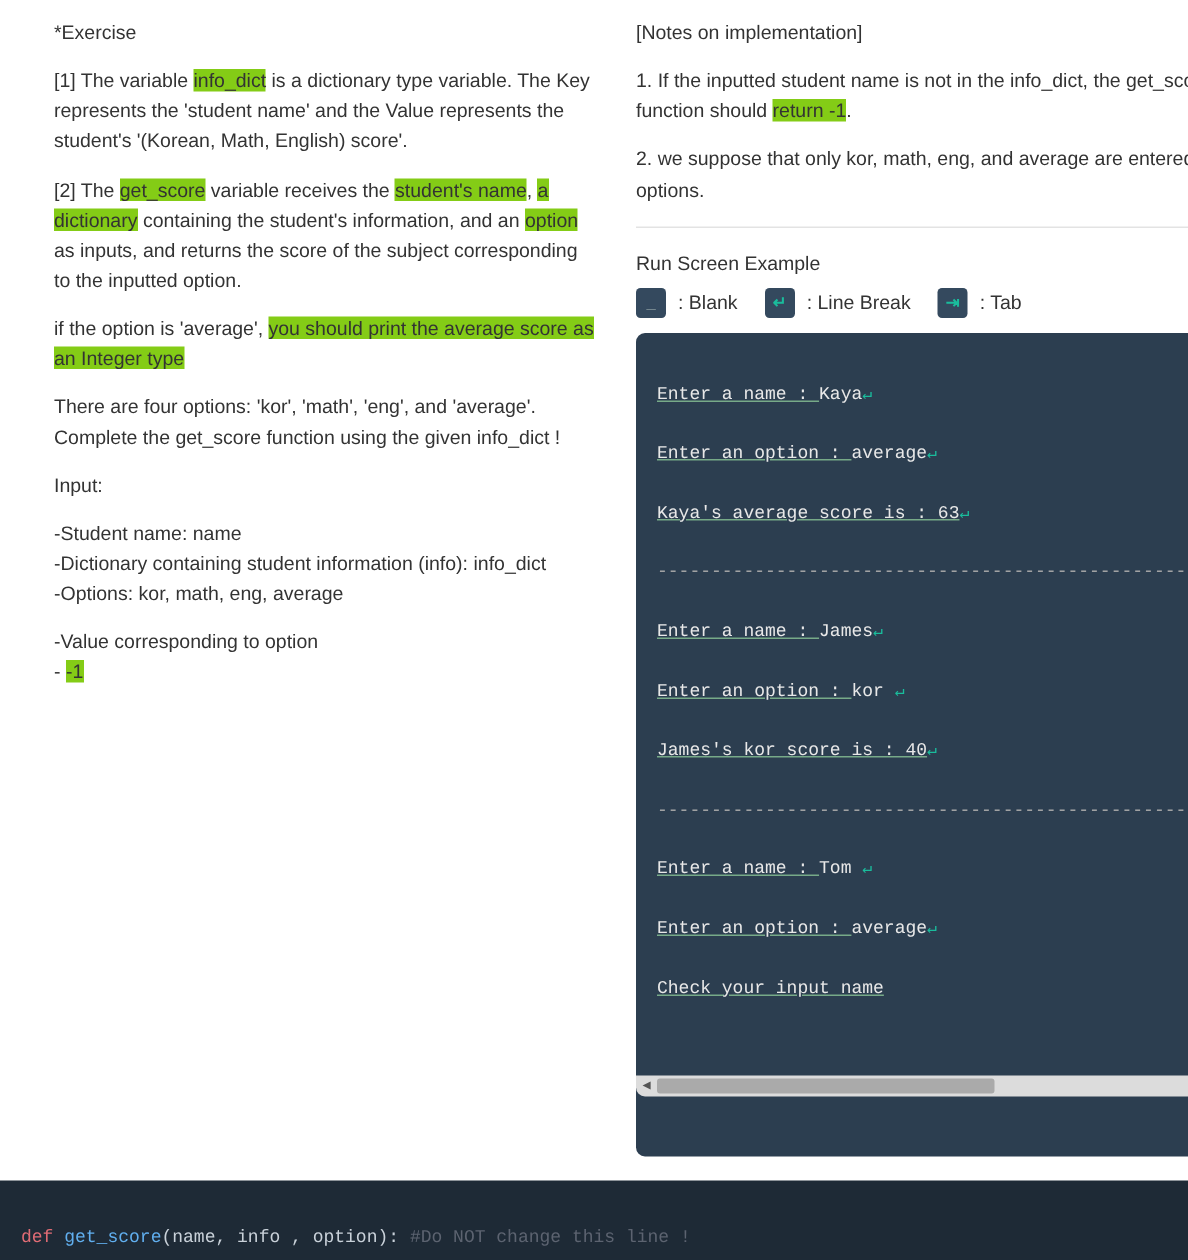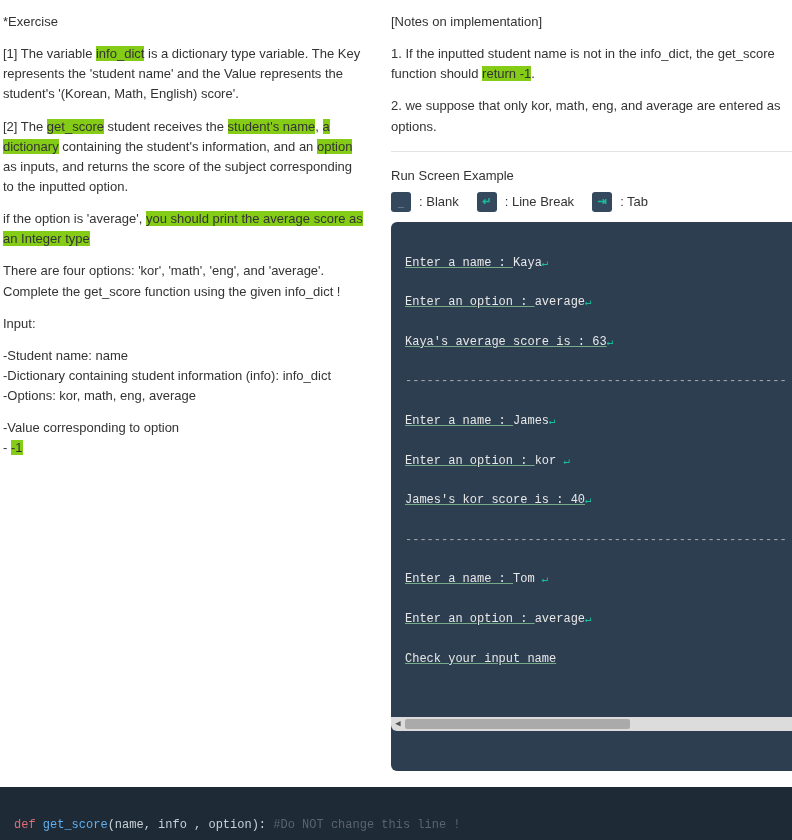--- a/index.html
+++ b/index.html
@@ -7,21 +7,21 @@
     margin: 0;
     padding: 0;
     font-family: -apple-system, BlinkMacSystemFont, "Segoe UI", Arial, sans-serif;
     font-size: 13px;
     color: #333;
     background: #fff;
     width: 792px;
   }
   .top {
     display: flex;
-    padding: 12px 20px 4px 3px;
+    padding: 12px 20px 4px 36px;
     gap: 28px;
   }
   .left-col { flex: 0 0 360px; }
   .right-col { flex: 1; }
   p { margin: 0 0 12px 0; line-height: 1.55; }
   .hl { background: #84cc16; }
   .legend-row {
     display: flex;
     align-items: center;
     gap: 8px;
@@ -103,21 +103,21 @@
   .fn   { color: #61afef; }
   .cmt  { color: #5c6370; text-align: right; }
 </style>
 </head>
 <body>
 
 <div class="top">
   <div class="left-col">
     <p>*Exercise</p>
     <p><span>[1] The variable </span><span class="hl">info_dict</span><span> is a dictionary type variable. The Key represents the 'student name' and the Value represents the student's '(Korean, Math, English) score'.</span></p>
-    <p><span>[2] The </span><span class="hl">get_score</span><span> student receives the </span><span class="hl">student's name</span><span>, </span><span class="hl">a dictionary</span><span> containing the student's information, and an </span><span class="hl">option</span><span> as inputs, and returns the score of the subject corresponding to the inputted option.</span></p>
+    <p><span>[2] The </span><span class="hl">get_score</span><span> variable receives the </span><span class="hl">student's name</span><span>, </span><span class="hl">a dictionary</span><span> containing the student's information, and an </span><span class="hl">option</span><span> as inputs, and returns the score of the subject corresponding to the inputted option.</span></p>
     <p><span>if the option is 'average', </span><span class="hl">you should print the average score as an Integer type</span></p>
     <p style="margin-bottom:0">There are four options: 'kor', 'math', 'eng', and 'average'.</p>
     <p>Complete the get_score function using the given info_dict !</p>
     <p>Input:</p>
     <p style="margin-bottom:12px"><span>-Student name: name</span><br><span>-Dictionary containing student information (info): info_dict</span><br><span>-Options: kor, math, eng, average</span></p>
     <p><span>-Value corresponding to option</span><br><span>- </span><span class="hl">-1</span></p>
   </div>
 
   <div class="right-col">
     <p>[Notes on implementation]</p>

